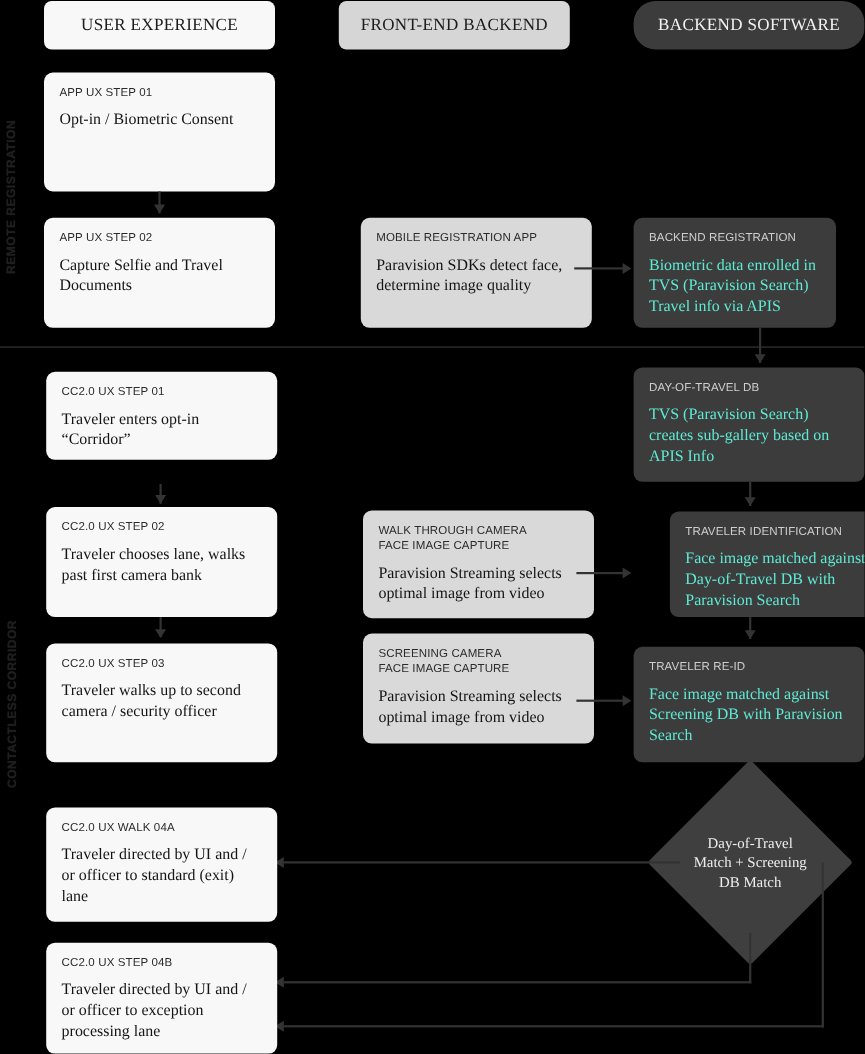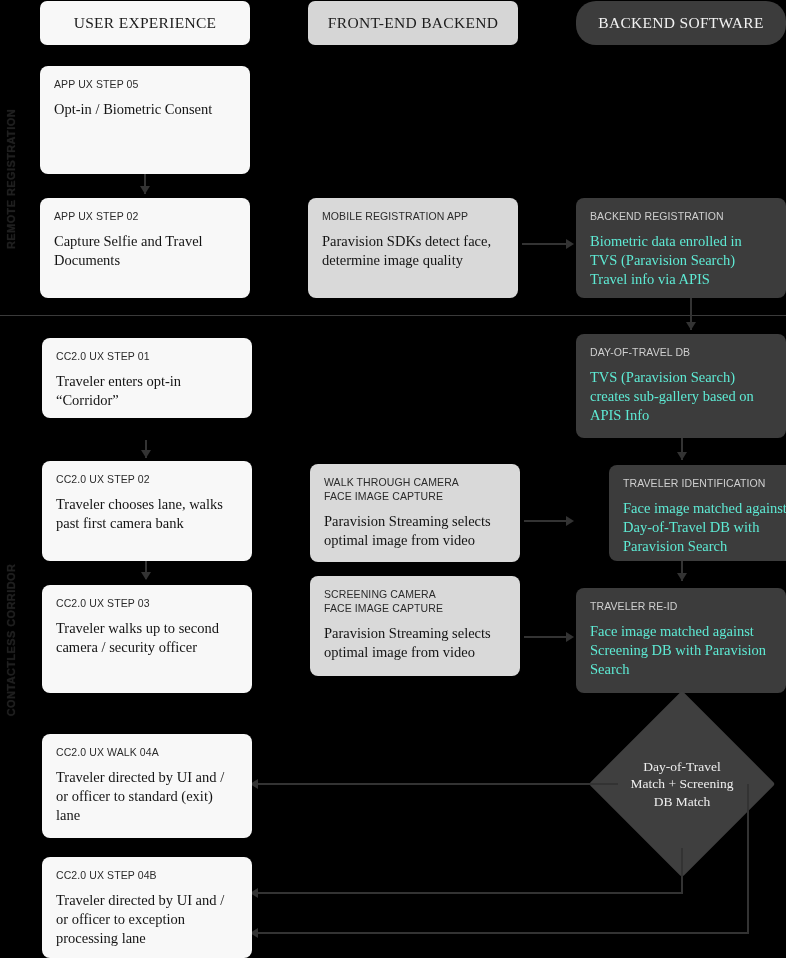--- a/index.html
+++ b/index.html
@@ -77,21 +77,21 @@
     white-space: pre-line;
   }
   .node .body {
     font-family: "Liberation Serif", serif;
     font-size: 14.5px;
     line-height: 1.30;
   }
   .light  { background:#f8f8f8; }
   .light  .kicker { color:#2b2b2b; }
   .light  .body   { color:#141414; }
-  .mid    { background:#d9d9d9; }
+  .mid    { background:#d9d9d9;margin-left:20px; }
   .mid    .kicker { color:#2b2b2b; }
   .mid    .body   { color:#141414; }
   .dark   { background:#3c3c3c; }
   .dark   .kicker { color:#cfcfcf; }
   .dark   .body   { color:#5eead4; }
 
   
   .diamond-wrap { position: absolute; }
   .diamond-shape {
     position: absolute; inset: 0;
@@ -152,38 +152,38 @@
   <div class="rail rail-remote">
     <span>REMOTE REGISTRATION</span>
   </div>
   <div class="rail rail-corr">
     <span>CONTACTLESS CORRIDOR</span>
   </div>
 
   <div class="divider" style="top:315px;"></div>
 
   <div class="node light" style="left:40px; top:66px; width:210px; height:108px;">
-    <div class="kicker">APP UX STEP  05</div>
+    <div class="kicker">APP UX STEP  01</div>
     <div class="body">Opt-in / Biometric Consent</div>
   </div>
 
   <div class="edge edge-v" style="left:144px; top:174px; height:20px;"></div>
   <div class="arrow arrow-down" style="left:140px; top:186px;"></div>
 
   <div class="node light" style="left:40px; top:198px; width:210px; height:100px;">
     <div class="kicker">APP UX STEP 02</div>
     <div class="body">Capture Selfie and Travel Documents</div>
   </div>
 
   <div class="node mid" style="left:308px; top:198px; width:210px; height:100px;">
     <div class="kicker">MOBILE REGISTRATION APP</div>
     <div class="body">Paravision SDKs detect face, determine image quality</div>
   </div>
 
-  <div class="node dark" style="left:576px; top:198px; width:210px; height:100px;">
+  <div class="node dark" style="left:576px; top:198px; width:184px; height:100px;">
     <div class="kicker">BACKEND REGISTRATION</div>
     <div class="body">Biometric data enrolled in TVS (Paravision Search) Travel info via APIS</div>
   </div>
 
   <div class="edge edge-h" style="left:522px; top:243px; width:46px;"></div>
   <div class="arrow arrow-right" style="left:566px; top:239px;"></div>
 
   <div class="edge edge-v" style="left:690px; top:298px; height:32px;"></div>
   <div class="arrow arrow-down" style="left:686px; top:322px;"></div>
 

